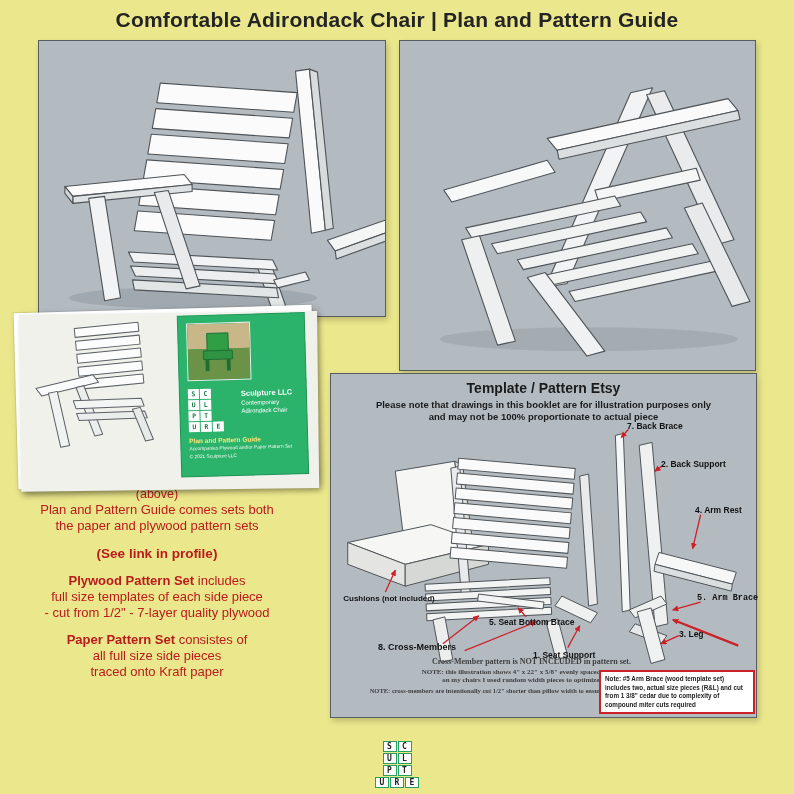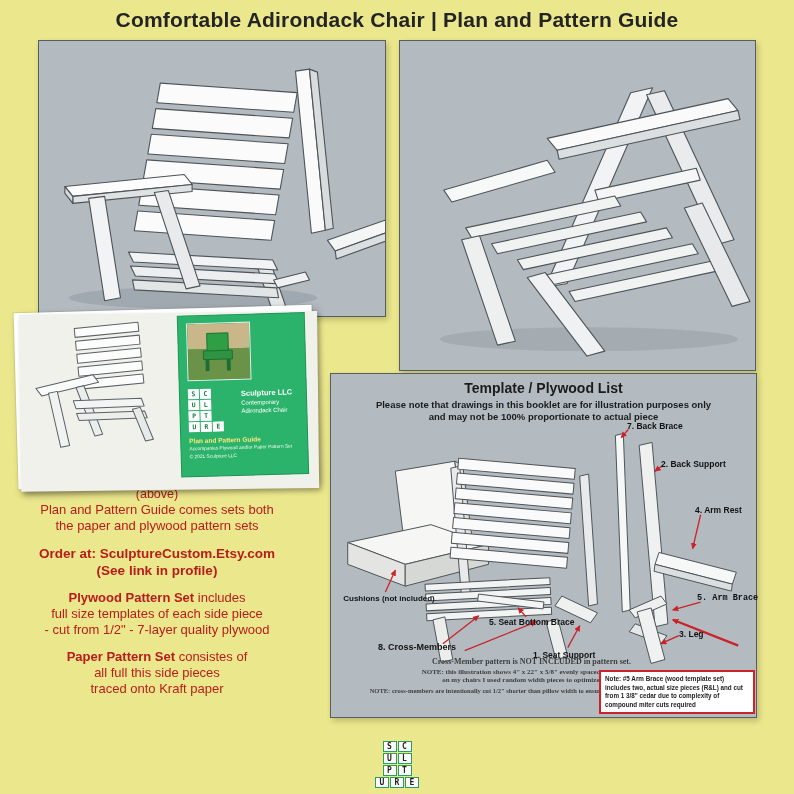--- a/index.html
+++ b/index.html
@@ -178,21 +178,21 @@
       </g>
 
       <polygon points="62,200 80,196 116,302 98,306" fill="#eef0f0"></polygon>
       <polygon points="286,168 304,163 352,262 334,267" fill="#e7e9ea"></polygon>
       <polygon points="128,238 146,233 206,312 188,317" fill="#f0f1f2"></polygon>
     </g>
   </svg>
 </div>
 
 <div class="panel panel-3">
-  <div class="pl-title">Template / Plywood List</div>
+  <div class="pl-title">Template / Pattern Etsy</div>
   <div class="pl-disc">
     <div>Please note that drawings in this booklet are for illustration purposes only</div>
     <div>and may not be 100% proportionate to actual piece</div>
   </div>
 
   <svg class="fillsvg" viewBox="0 0 427 346">
     <defs>
       <marker id="ah" markerWidth="7" markerHeight="7" refX="5.5" refY="3" orient="auto" markerUnits="userSpaceOnUse">
         <path d="M0,0 L6.5,3 L0,6 z" fill="#cc2128"></path>
       </marker>
@@ -335,29 +335,28 @@
       <div class="f3">© 2021 Sculpture LLC</div>
     </div>
   </div>
 </div>
 
 <div class="left-col">
   <div class="small">(above)</div>
   <div>Plan and Pattern Guide comes sets both</div>
   <div>the paper and plywood pattern sets</div>
   <div class="gap"></div>
-  <div class="order">Order at: SculptureCustom.Etsy.com</div>
   <div class="order">(See link in profile)</div>
   <div class="gap"></div>
   <div><span class="bold">Plywood Pattern Set</span><span> includes</span></div>
   <div>full size templates of each side piece</div>
   <div>- cut from 1/2" - 7-layer quality plywood</div>
   <div class="gap"></div>
   <div><span class="bold">Paper Pattern Set</span><span> consistes of</span></div>
-  <div>all full this side pieces</div>
+  <div>all full size side pieces</div>
   <div>traced onto Kraft paper</div>
 </div>
 
 <div class="footer-logo">
   <div class="lrow">
     <span class="ltile">S</span>
     <span class="ltile">C</span>
   </div>
   <div class="lrow">
     <span class="ltile">U</span>

